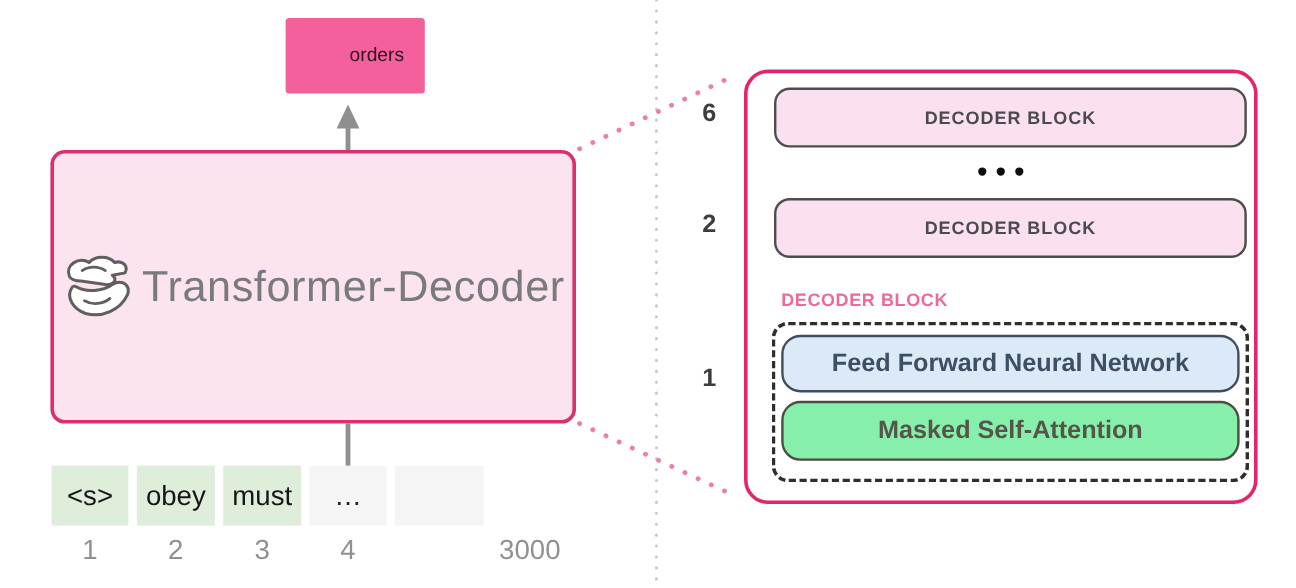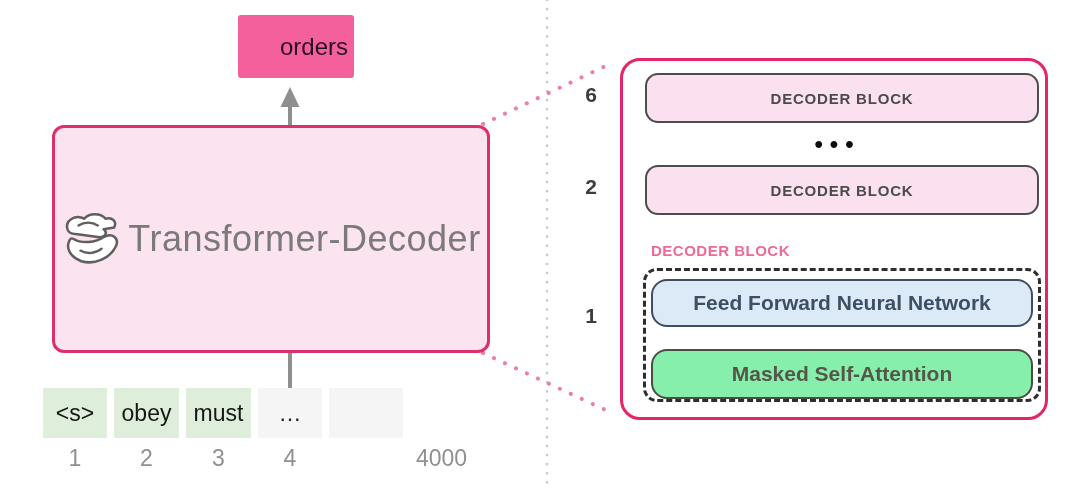--- a/index.html
+++ b/index.html
@@ -22,28 +22,28 @@
   }
 
   
   .orders-box {
     position: absolute;
     left: 238px; top: 15px;
     width: 116px; height: 63px;
     background: #F4609B;
     border-radius: 3px;
     display: flex; align-items: center; justify-content: center;
-    font-size: 24px;
+    font-size: 16px;
     color: #2a1220;
     padding-left: 36px;
   }
 
   .decoder-main {
     position: absolute;
-    left: 52px; top: 125px;
+    left: 42px; top: 125px;
     width: 438px; height: 228px;
     background: #FBE3F0;
     border: 3px solid #DC2F6E;
     border-radius: 12px;
     display: flex; align-items: center; justify-content: center;
     gap: 5px;
   }
   .logo-wrap { display: flex; align-items: center; }
   .model-title {
     font-size: 36px;
@@ -136,21 +136,21 @@
   }
   .layer {
     border-radius: 16px;
     display: flex; align-items: center; justify-content: center;
     font-size: 21px;
     font-weight: bold;
     white-space: nowrap;
   }
   .layer.ffnn {
     height: 48px;
-    margin-bottom: 22px;
+    margin-bottom: 7px;
     background: #DCEAF8;
     border: 2.5px solid #3E4E60;
     color: #3D4F63;
   }
   .layer.attn {
     height: 50px;
     background: #86efac;
     border: 2.5px solid #4C4C43;
     color: #555649;
   }
@@ -203,21 +203,21 @@
     <div class="tok">must</div>
     <div class="tok gray">…</div>
     <div class="tok gray"></div>
   </div>
   <div class="pos-row">
     <div class="pos">1</div>
     <div class="pos">2</div>
     <div class="pos">3</div>
     <div class="pos">4</div>
     <div class="pos"></div>
-    <div class="pos">4000</div>
+    <div class="pos">3000</div>
   </div>
 
   <div class="panel">
     <div class="dblock b1">
       <span>DECODER BLOCK</span>
     </div>
     <div class="stack-dots">•••</div>
     <div class="dblock b2">
       <span>DECODER BLOCK</span>
     </div>

